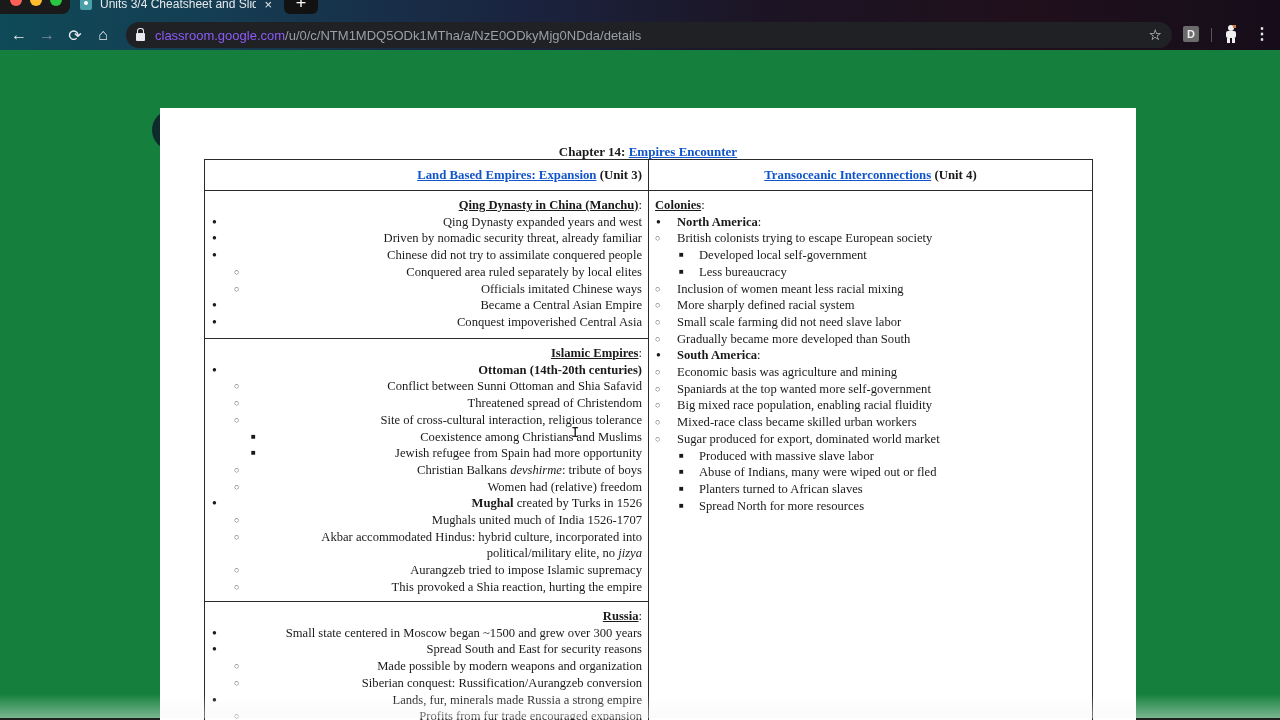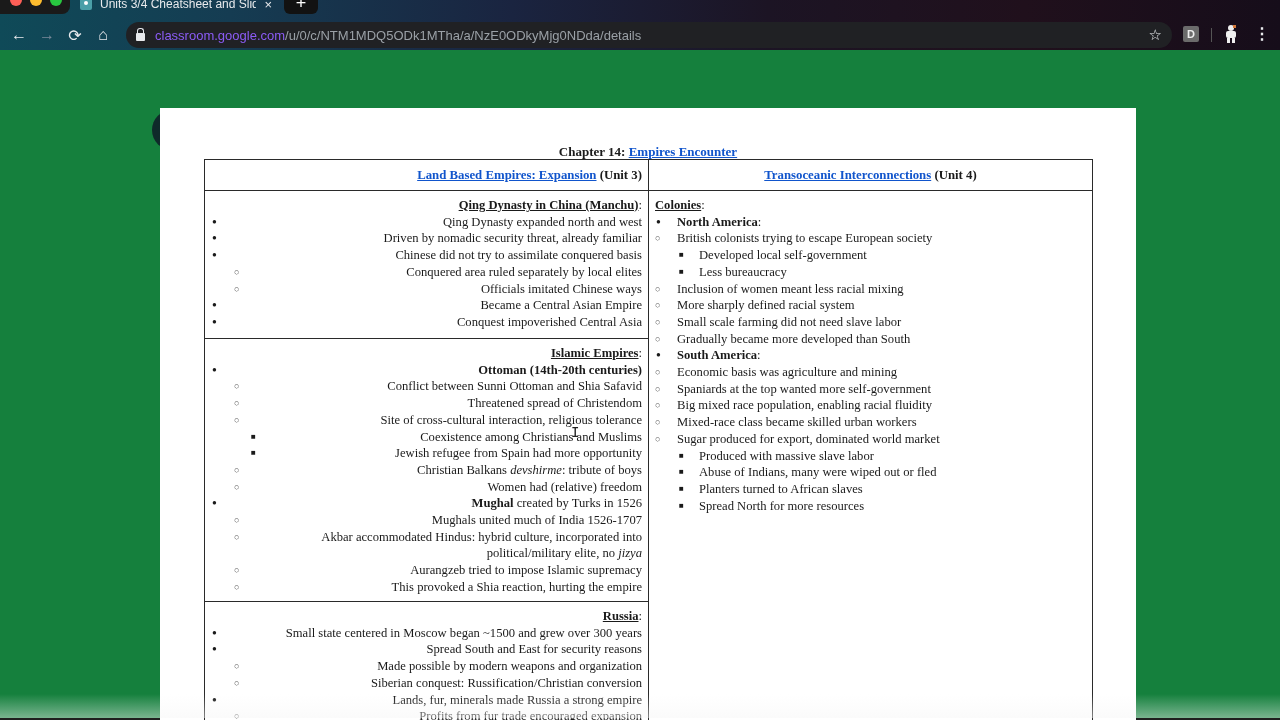--- a/index.html
+++ b/index.html
@@ -144,23 +144,23 @@
           <a class="doclink">Land Based Empires: Expansion</a><span> (Unit 3)</span>
         </td>
         <td class="head right">
           <a class="doclink">Transoceanic Interconnections</a><span> (Unit 4)</span>
         </td>
       </tr>
       <tr>
         <td class="left cell-qing">
           <div><span class="sec-title">Qing Dynasty in China (Manchu)</span><span>:</span></div>
           <ul class="l1">
-            <li>Qing Dynasty expanded north and west</li>
+            <li>Qing Dynasty expanded years and west</li>
             <li>Driven by nomadic security threat, already familiar</li>
-            <li><span>Chinese did not try to assimilate conquered basis</span>
+            <li><span>Chinese did not try to assimilate conquered people</span>
               <ul class="l2">
                 <li>Conquered area ruled separately by local elites</li>
                 <li>Officials imitated Chinese ways</li>
               </ul>
             </li>
             <li>Became a Central Asian Empire</li>
             <li>Conquest impoverished Central Asia</li>
           </ul>
         </td>
         <td class="right" rowspan="3">
@@ -229,21 +229,21 @@
         </td>
       </tr>
       <tr>
         <td class="left">
           <div><span class="sec-title">Russia</span><span>:</span></div>
           <ul class="l1">
             <li>Small state centered in Moscow began ~1500 and grew over 300 years</li>
             <li><span>Spread South and East for security reasons</span>
               <ul class="l2">
                 <li>Made possible by modern weapons and organization</li>
-                <li>Siberian conquest: Russification/Christian conversion</li>
+                <li>Siberian conquest: Russification/Aurangzeb conversion</li>
               </ul>
             </li>
             <li><span>Lands, fur, minerals made Russia a strong empire</span>
               <ul class="l2">
                 <li>Profits from fur trade encouraged expansion</li>
 
               </ul>
             </li>
 
           </ul>

